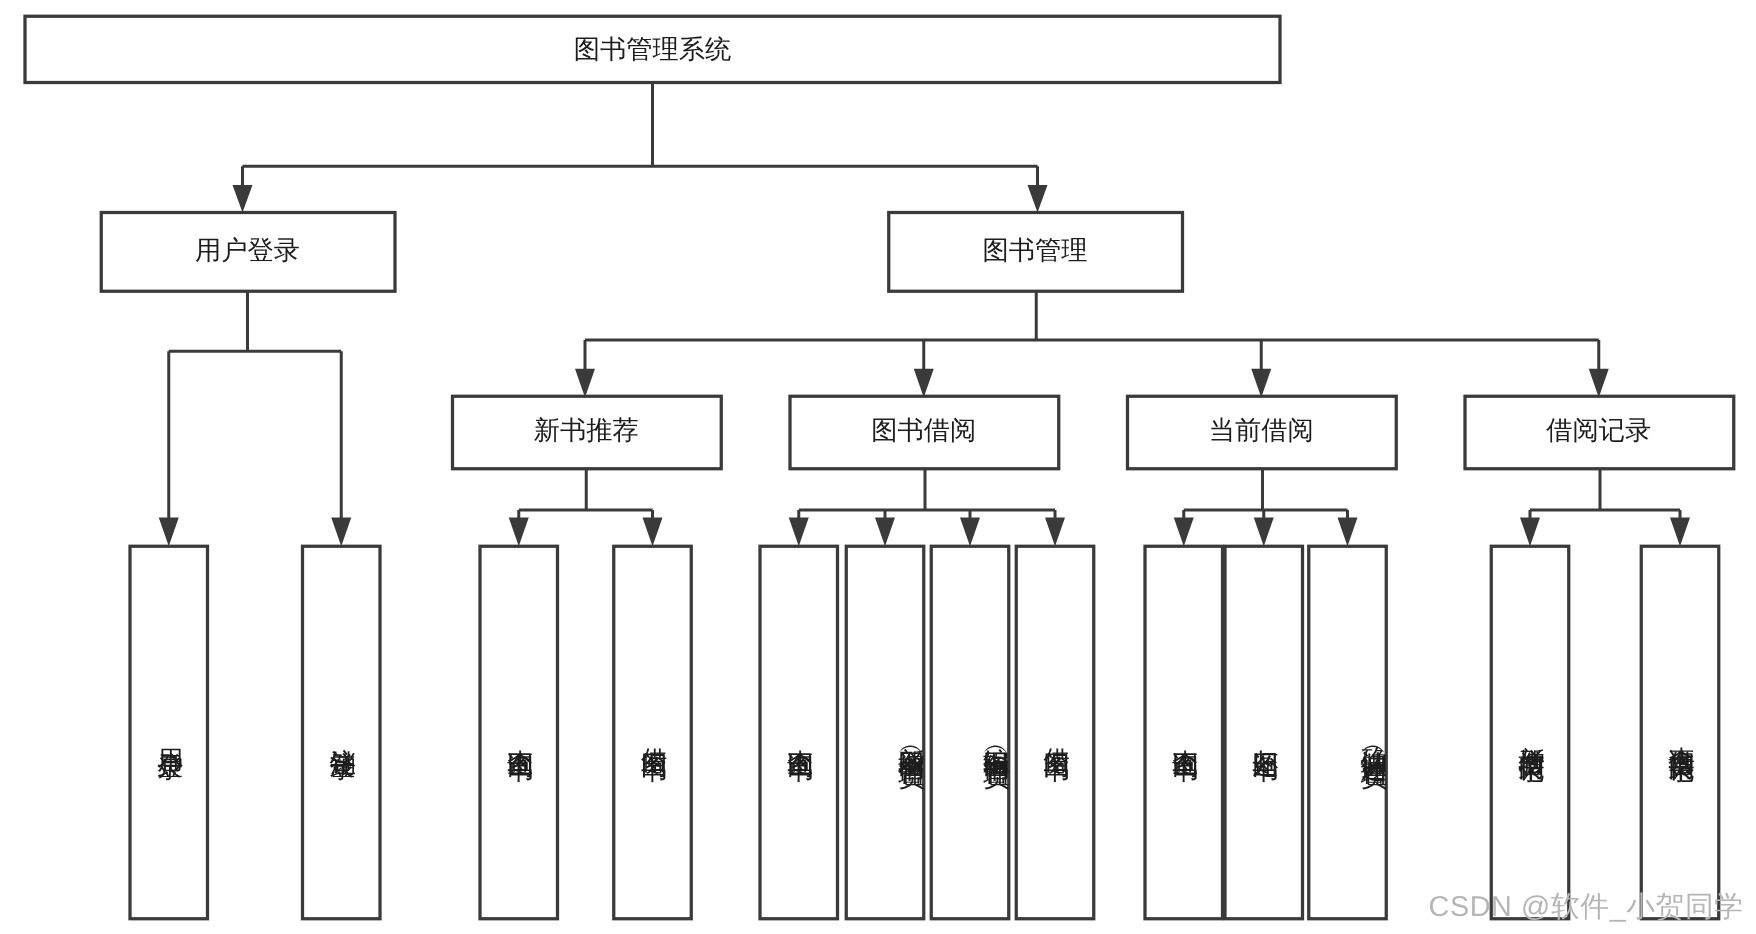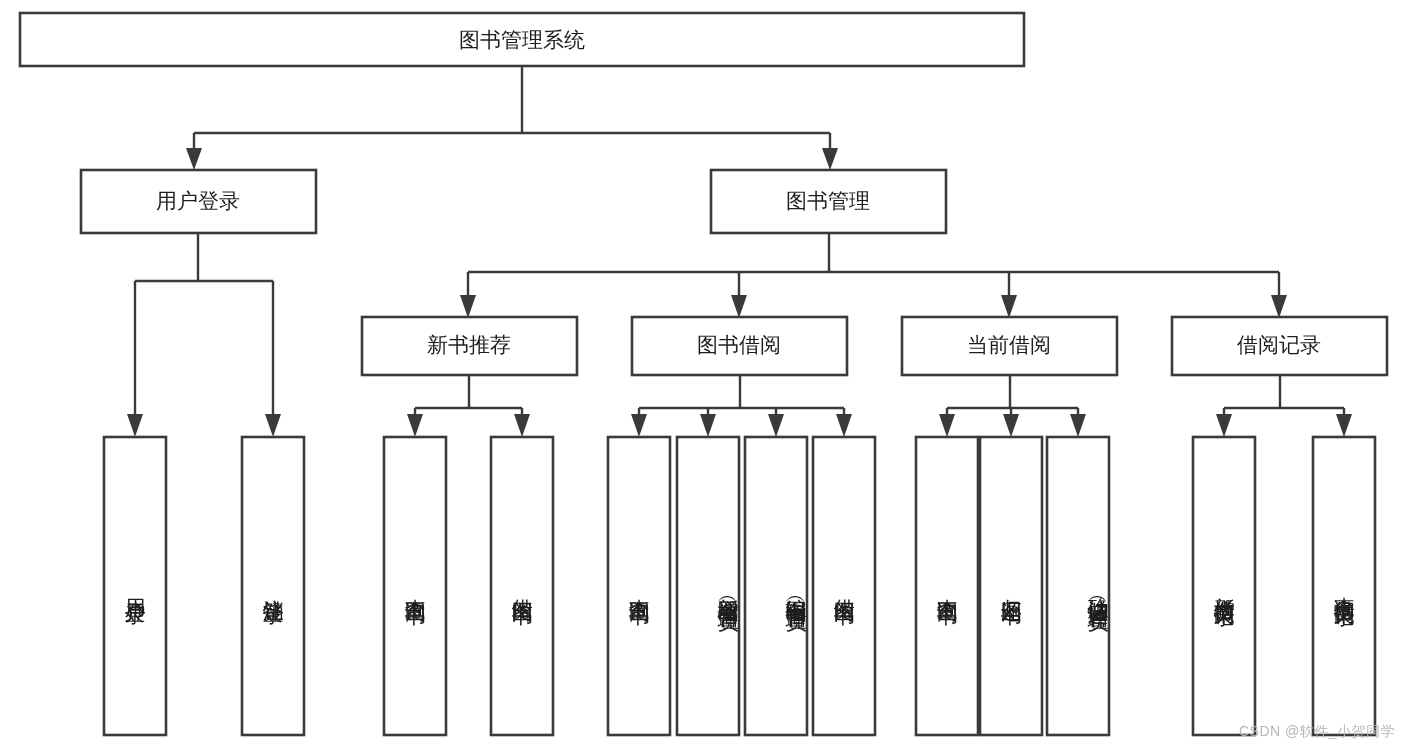--- a/index.html
+++ b/index.html
@@ -64,21 +64,21 @@
     justify-content: center;
     text-align: center;
     pointer-events: none;
     white-space: nowrap;
   }
   .watermark {
     position: absolute;
     right: 10px;
     bottom: 6px;
     font-family: "Liberation Sans", "DejaVu Sans", sans-serif;
-    font-size: 14px;
+    font-size: 23px;
     color: #b6b6b6;
     letter-spacing: 0.5px;
     white-space: nowrap;
   }
 </style>
 </head>
 <body>
 
 <div id="diagram-root">
 

